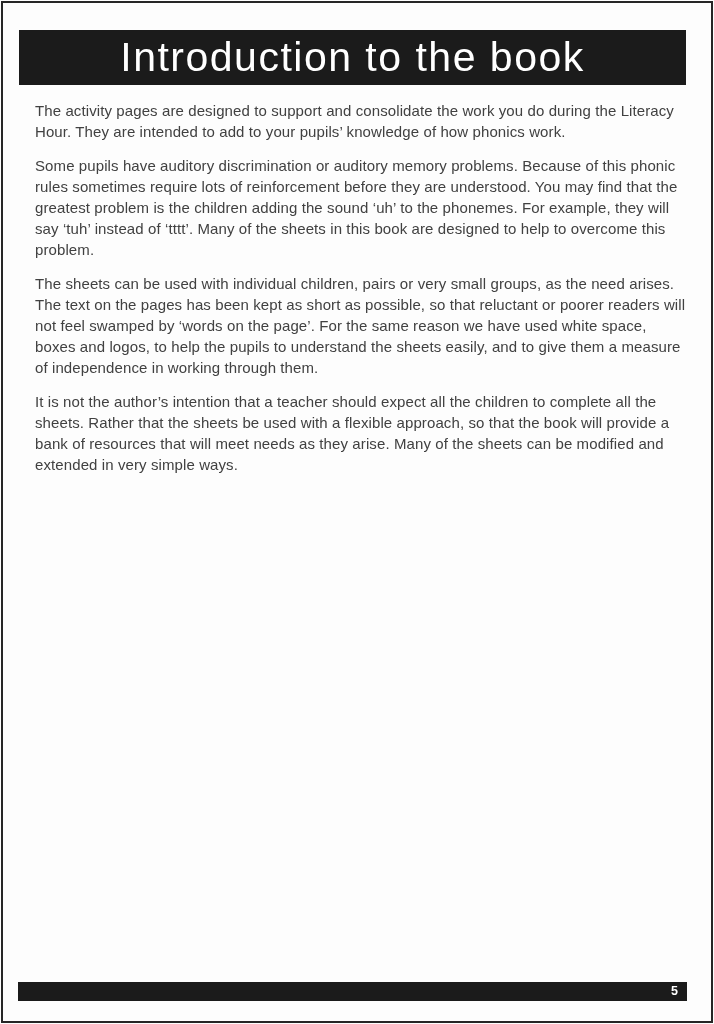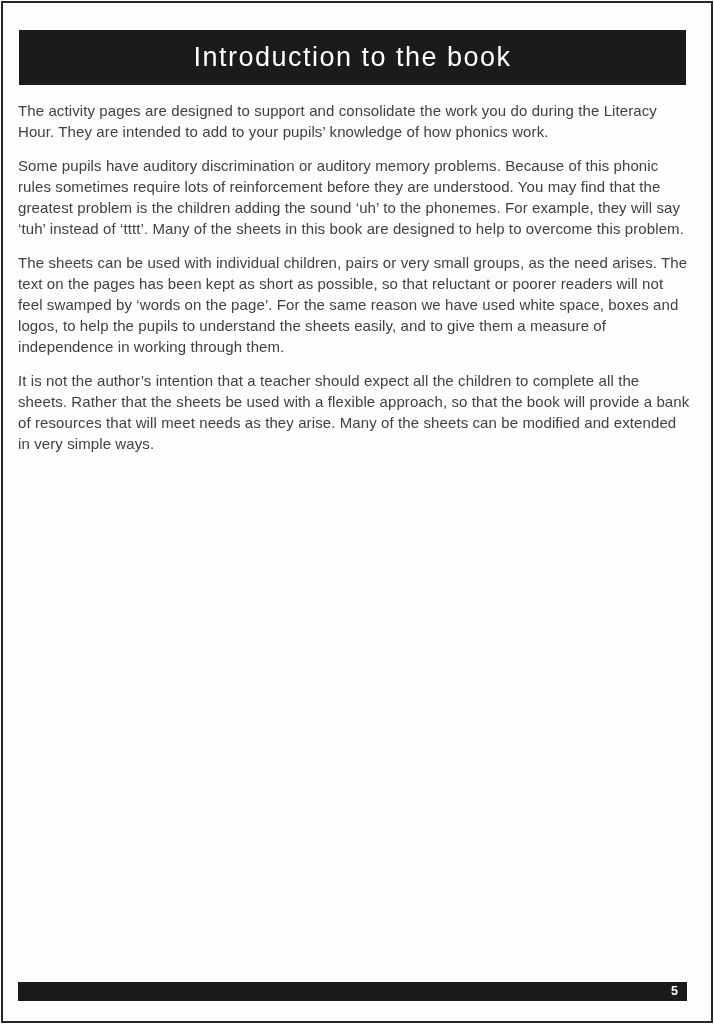--- a/index.html
+++ b/index.html
@@ -29,34 +29,34 @@
     top: 30px;
     height: 55px;
     background: #1b1b1b;
     display: flex;
     align-items: center;
     justify-content: center;
   }
   .title-bar h1 {
     margin: 0;
     color: #ffffff;
-    font-size: 27px;
+    font-size: 41px;
     font-weight: 300;
     letter-spacing: 1.5px;
     line-height: 55px;
     white-space: nowrap;
   }
   .body-text {
     position: absolute;
     left: 18px;
     right: 24px;
     top: 100px;
   }
   .body-text p {
-    margin: 0 0 13px 0;
+    margin: 0 0 13px 17px;
     color: #414141;
     font-size: 15px;
     line-height: 21px;
     letter-spacing: 0.1px;
   }
   .footer-bar {
     position: absolute;
     left: 18px;
     right: 27px;
     top: 982px;

